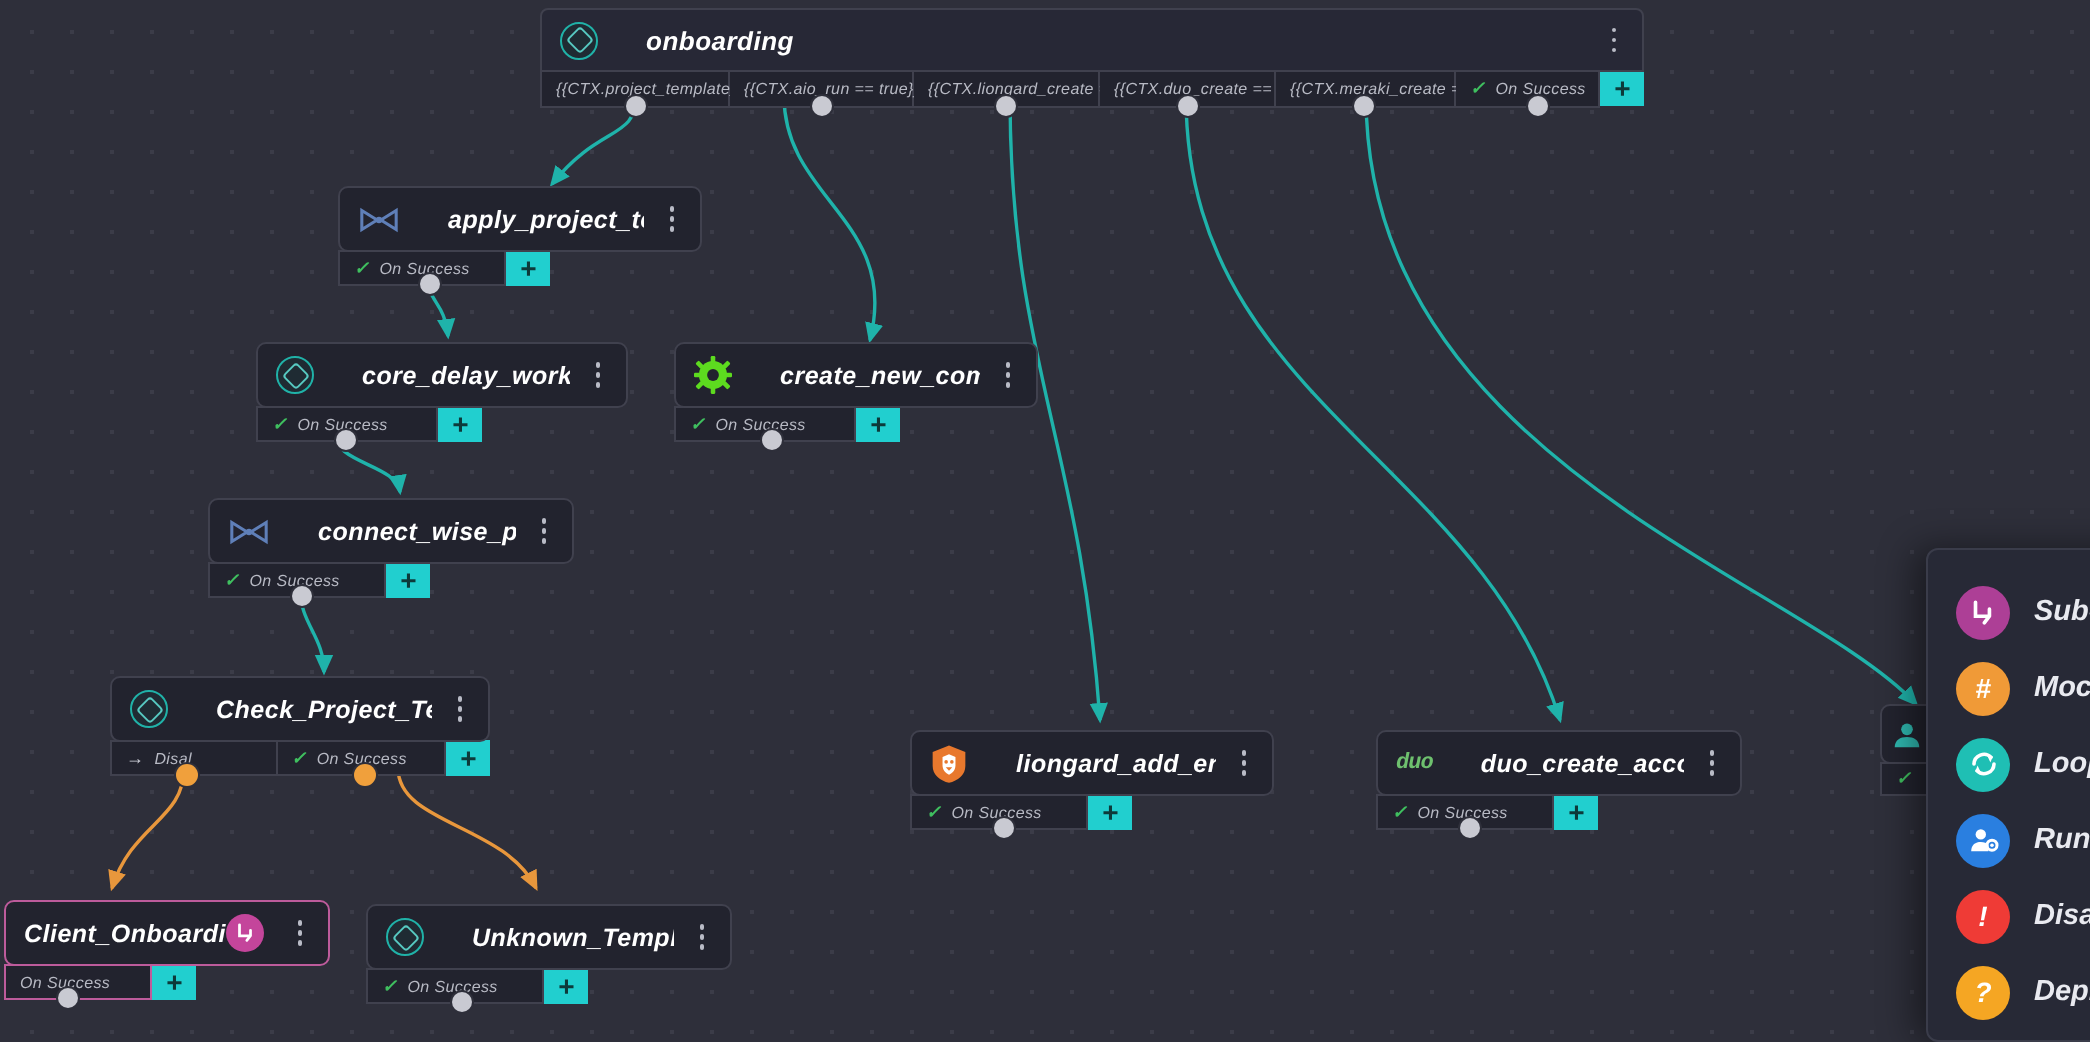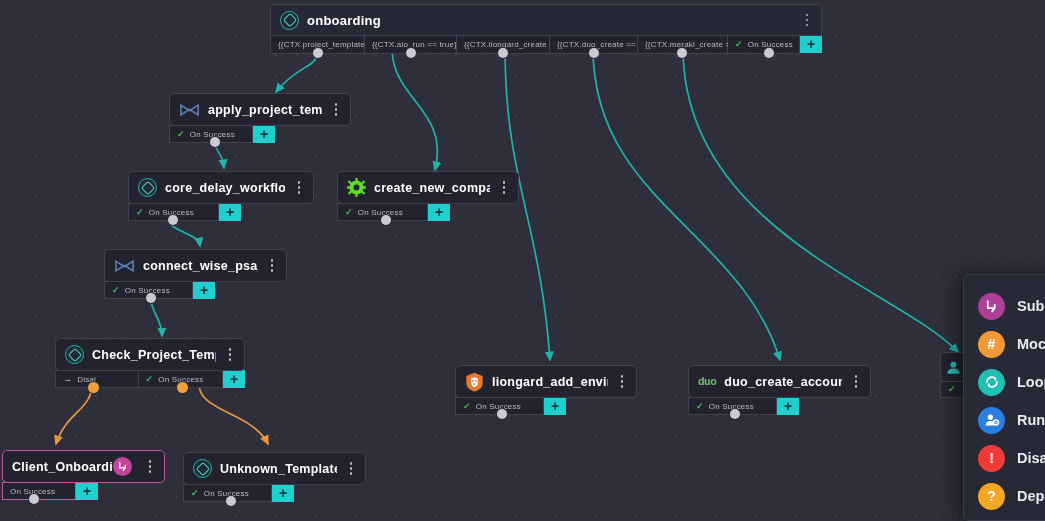--- a/index.html
+++ b/index.html
@@ -10,20 +10,21 @@
     font-family: "Liberation Sans", sans-serif;
   }
   #canvas {
     position: relative;
     width: 1045px; height: 521px;
     background-color: #2e2f3a;
     background-image: radial-gradient(circle, #3b3c48 1.1px, transparent 1.2px);
     background-size: 20px 20px;
     background-position: 6px 6px;
     overflow: hidden;
+    font-style: italic;
   }
   #edges { position: absolute; inset: 0; width: 1045px; height: 521px; pointer-events: none; }
 
   
   .node { position: absolute; }
   .node-head {
     display: flex; align-items: center;
     background: #22232e;
     border: 1px solid #40414e;
     border-radius: 5px;
@@ -44,21 +45,21 @@
   .node-title.big { font-size: 13px; }
   .kebab {
     width: 16px; height: 20px;
     display: flex; flex-direction: column;
     align-items: center; justify-content: center; gap: 2.5px;
     flex: none; margin-left: 6px; cursor: pointer;
   }
   .kebab i { width: 2.6px; height: 2.6px; border-radius: 50%; background: #b9bbc6; display: block; }
 
   
-  .nicon { flex: none; margin-right: 8px; display: flex; align-items: center; justify-content: center; }
+  .nicon { flex: none; margin-right: 24px; display: flex; align-items: center; justify-content: center; }
   .ring {
     width: 19px; height: 19px; border-radius: 50%;
     background: #1f2b33; border: 1.5px solid #20b2a8;
     display: flex; align-items: center; justify-content: center;
   }
   .ring::before {
     content: ""; width: 8px; height: 8px;
     border: 1.5px solid #57c9c1; border-radius: 2px; transform: rotate(45deg);
   }
   .bowtie { width: 21px; height: 14px; }

